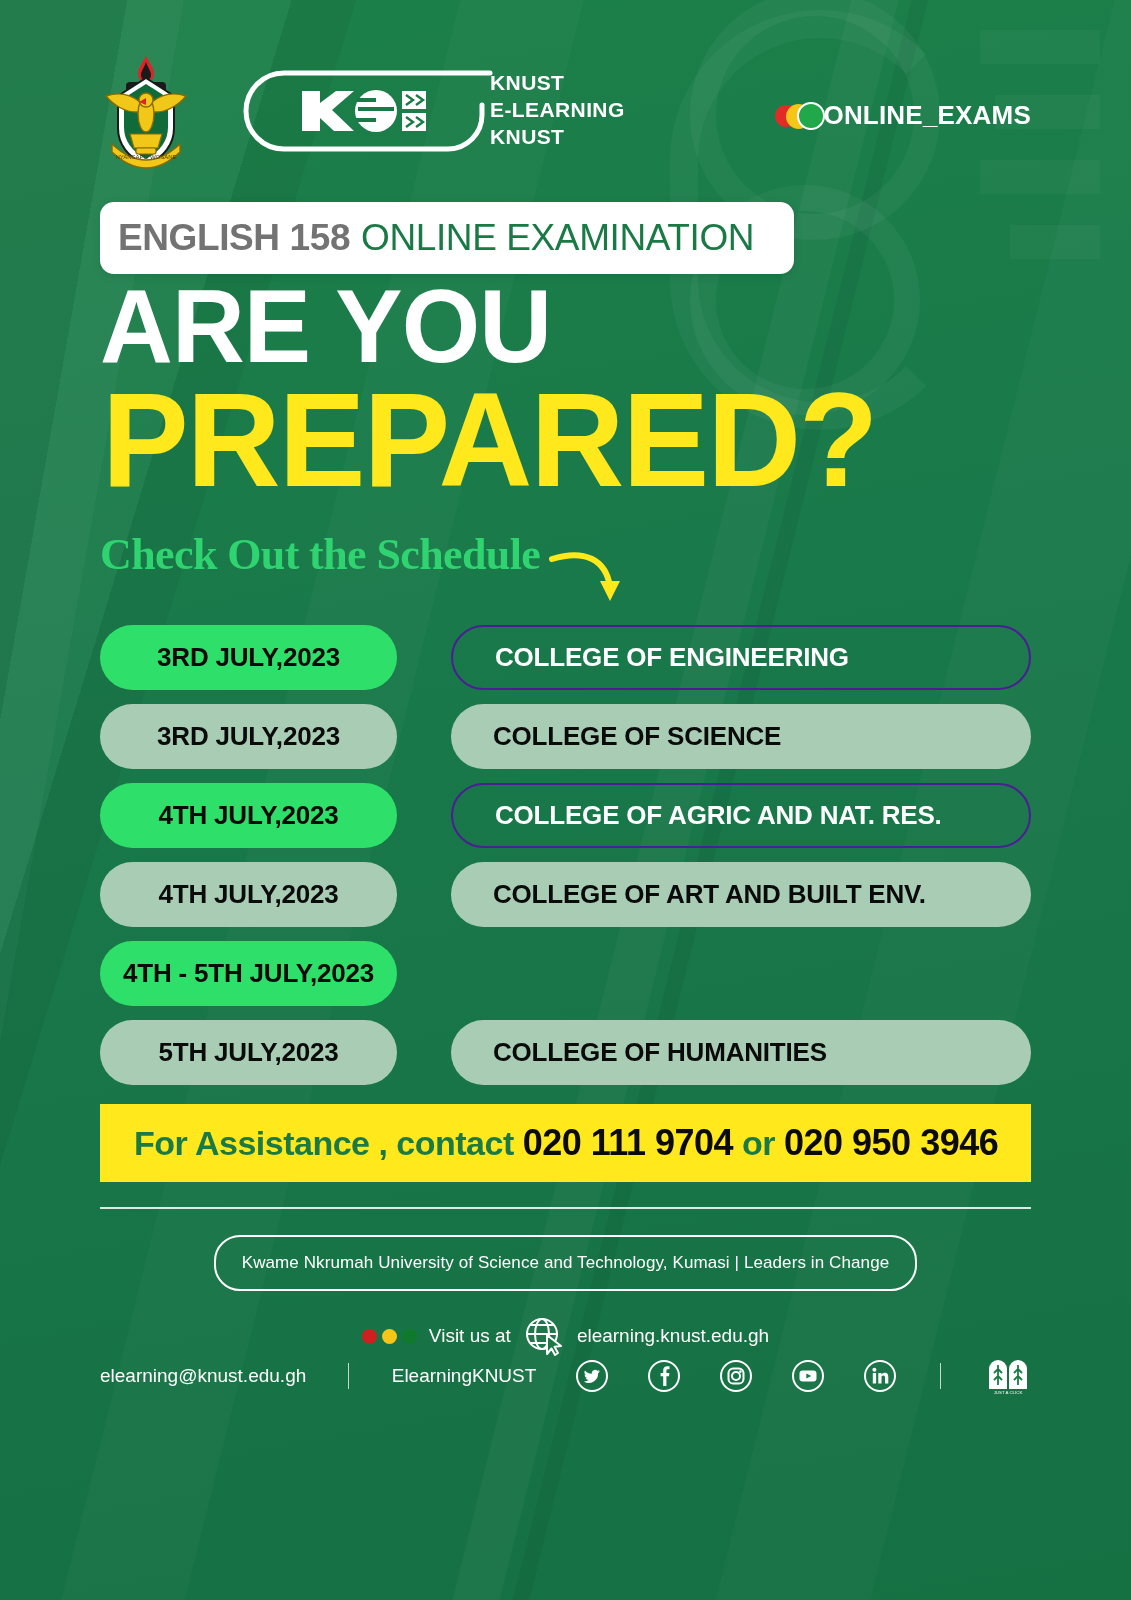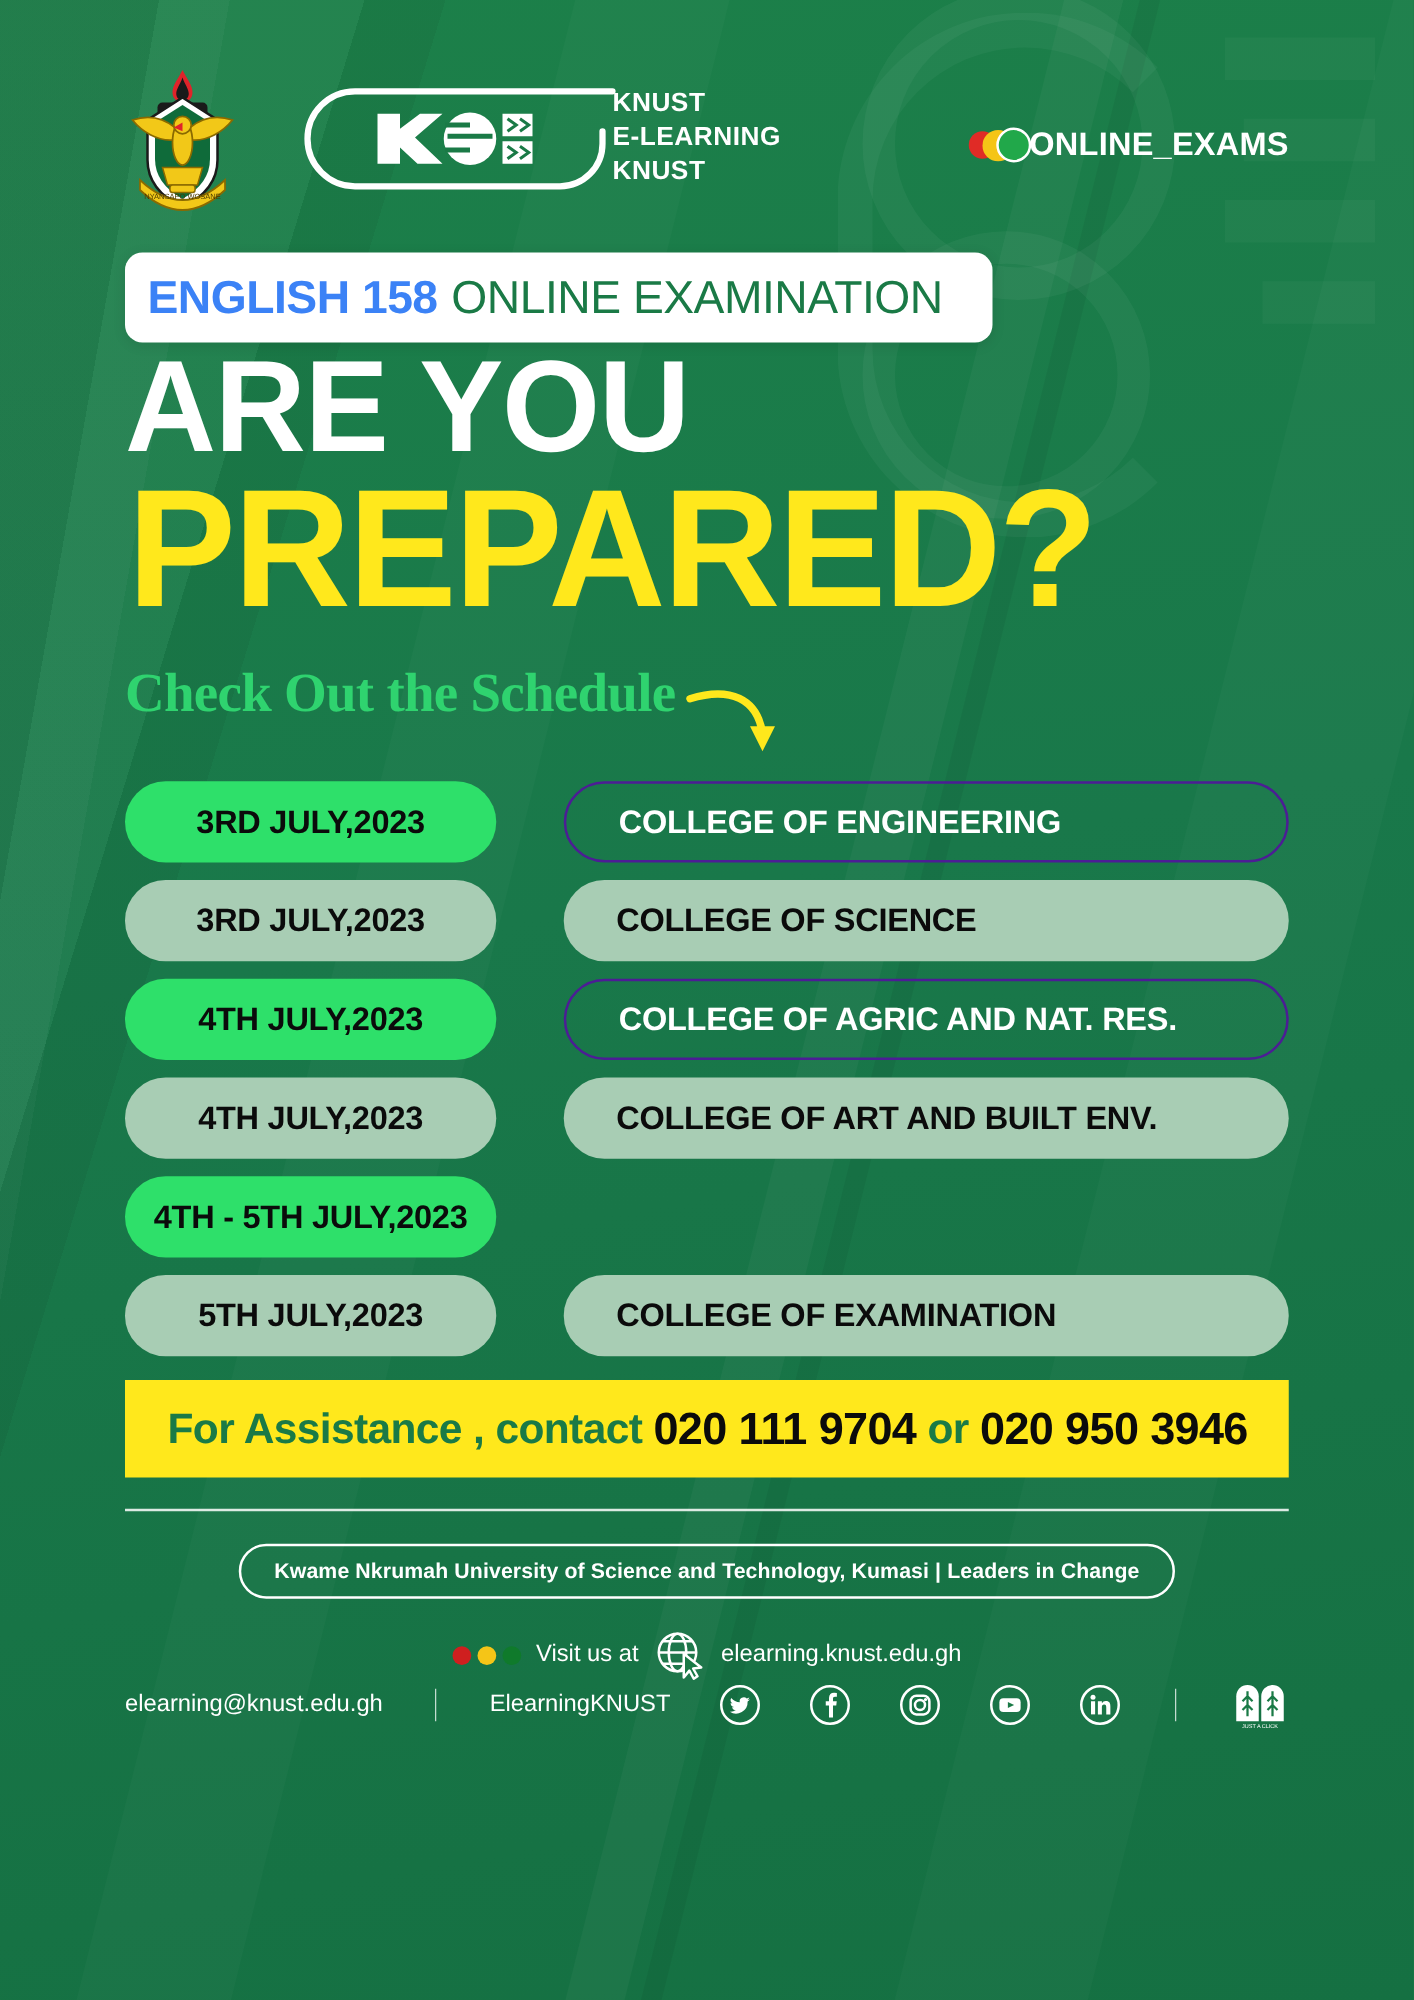--- a/index.html
+++ b/index.html
@@ -67,21 +67,21 @@
   .dots-oe i:nth-child(2){ width:25px;height:25px; background:#f5c517; left:11px; top:2px; }
   .dots-oe i:nth-child(3){ width:28px;height:28px; background:#21a84a; left:22px; top:0; border:2px solid #fff;}
   .oe-label { color:#fff; font-size:26px; font-weight:bold; letter-spacing:.2px; }
 
   
   .title-pill {
     margin-top:47px; background:#fff; border-radius:14px;
     height:72px; width:694px; display:flex; align-items:center;
     padding:0 18px; box-shadow:0 2px 10px rgba(0,0,0,.10);
   }
-  .title-pill .t1 { color:#3b82f6; font-size:37px; font-weight:bold; letter-spacing:-.4px; }
+  .title-pill .t1 { color:#737373; font-size:37px; font-weight:bold; letter-spacing:-.4px; }
   .title-pill .t2 { color:#1a7a46; font-size:37px; font-weight:normal; letter-spacing:-.4px; margin-left:11px; }
 
   
   .headline { margin-top:4px; }
   .hl1 {
     color:#fff; font-size:104px; font-weight:bold; line-height:.94;
     letter-spacing:-1px; transform:scaleX(.97); transform-origin:left;
   }
   .hl2 {
     color:#ffe81c; font-size:134px; font-weight:bold; line-height:.92;
@@ -117,23 +117,23 @@
     margin-top:19px; background:#ffe81c; height:78px;
     display:flex; align-items:center; padding-left:34px;
   }
   .contact .c-green { color:#1a7a46; font-size:34px; font-weight:bold; letter-spacing:-.5px; }
   .contact .c-dark  { color:#0b0b0b; font-size:36px; font-weight:bold; letter-spacing:-.5px; }
 
   
   .divider { margin-top:25px; height:2px; background:rgba(255,255,255,.85); }
   .tagline-wrap { display:flex; justify-content:center; margin-top:26px; }
   .tagline {
-    border:2px solid #fff; border-radius:26px; height:44px;
+    border:2px solid #fff; border-radius:26px; height:56px;
     display:flex; align-items:center; padding:0 26px;
-    color:#fff; font-size:17px; letter-spacing:.1px;font-weight:bold;
+    color:#fff; font-size:17px; letter-spacing:.1px;
   }
   .visit {
     display:flex; align-items:center; justify-content:center;
     gap:12px; margin-top:24px; color:#fff; font-size:19px;
   }
   .dots-sm { display:flex; gap:5px; align-items:center; }
   .dots-sm i { width:15px; height:15px; border-radius:50%; display:block; }
   .dots-sm i:nth-child(1){ background:#cf1f1f; }
   .dots-sm i:nth-child(2){ background:#f5c517; }
   .dots-sm i:nth-child(3){ background:#0f7a2b; }
@@ -269,21 +269,21 @@
       <div class="pill date">4TH JULY,2023</div>
       <div class="pill college">COLLEGE OF ART AND BUILT ENV.</div>
     </div>
 
     <div class="row hi">
       <div class="pill date">4TH - 5TH JULY,2023</div>
     </div>
 
     <div class="row alt">
       <div class="pill date">5TH JULY,2023</div>
-      <div class="pill college">COLLEGE OF EXAMINATION</div>
+      <div class="pill college">COLLEGE OF HUMANITIES</div>
     </div>
   </div>
 
   <div class="contact">
     <span class="c-green">For Assistance , contact</span>
     <span class="c-dark" style="margin-left:9px">020 111 9704</span>
     <span class="c-green" style="margin-left:9px">or</span>
     <span class="c-dark" style="margin-left:9px">020 950 3946</span>
   </div>
 

